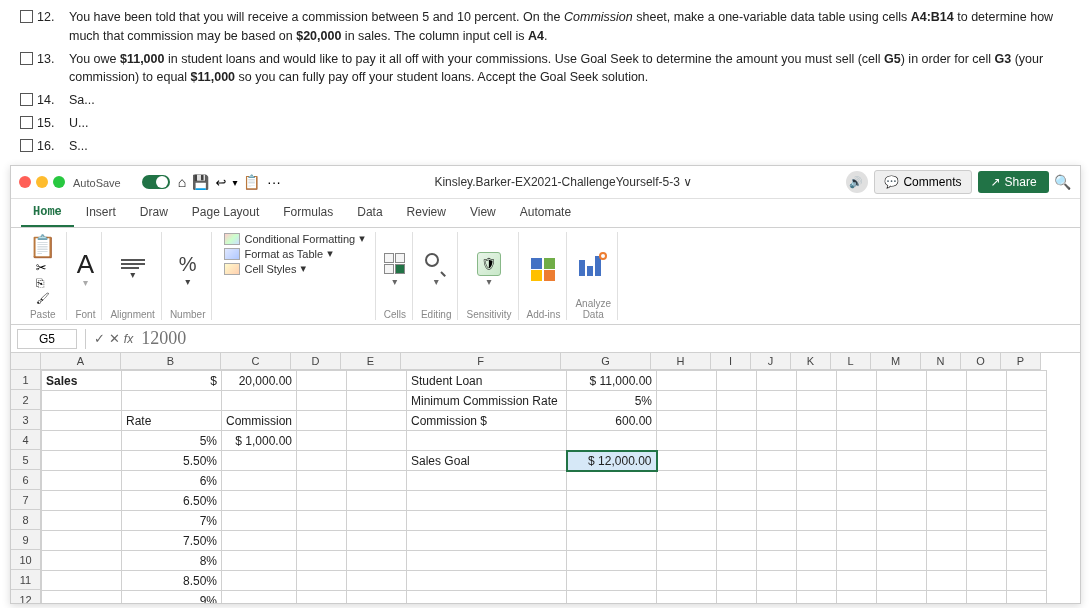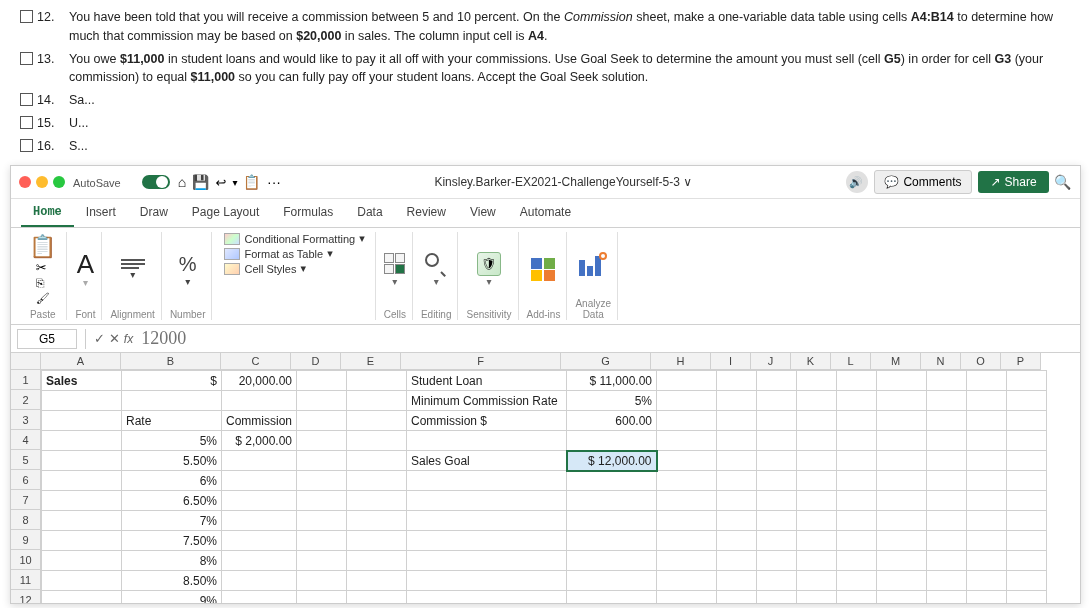--- a/index.html
+++ b/index.html
@@ -435,21 +435,21 @@
               <td class="col-l"></td>
               <td class="col-m"></td>
               <td class="col-n"></td>
               <td class="col-o"></td>
               <td class="col-p"></td>
             </tr>
 
             <tr>
               <td class="col-a"></td>
               <td class="col-b cell-right">5%</td>
-              <td class="col-c cell-right">$ 2,000.00</td>
+              <td class="col-c cell-right">$ 1,000.00</td>
               <td class="col-d"></td>
               <td class="col-e"></td>
               <td class="col-f"></td>
               <td class="col-g"></td>
               <td class="col-h"></td>
               <td class="col-i"></td>
               <td class="col-j"></td>
               <td class="col-k"></td>
               <td class="col-l"></td>
               <td class="col-m"></td>

